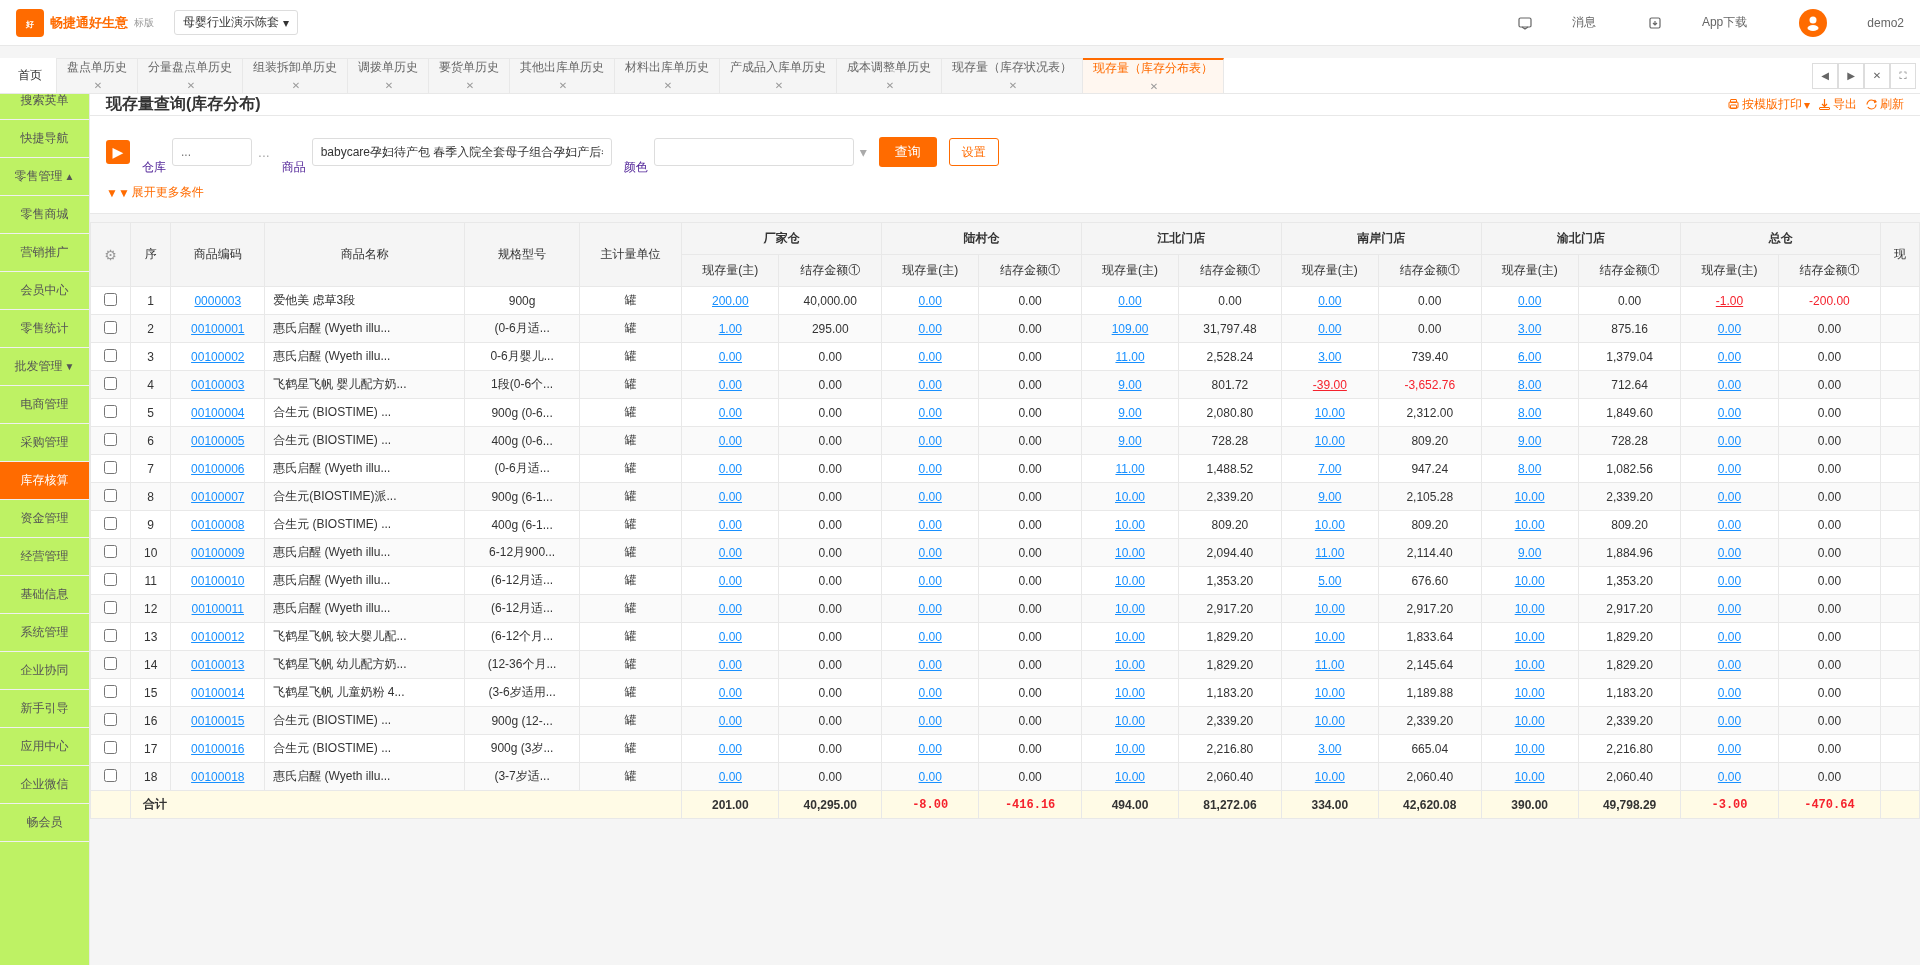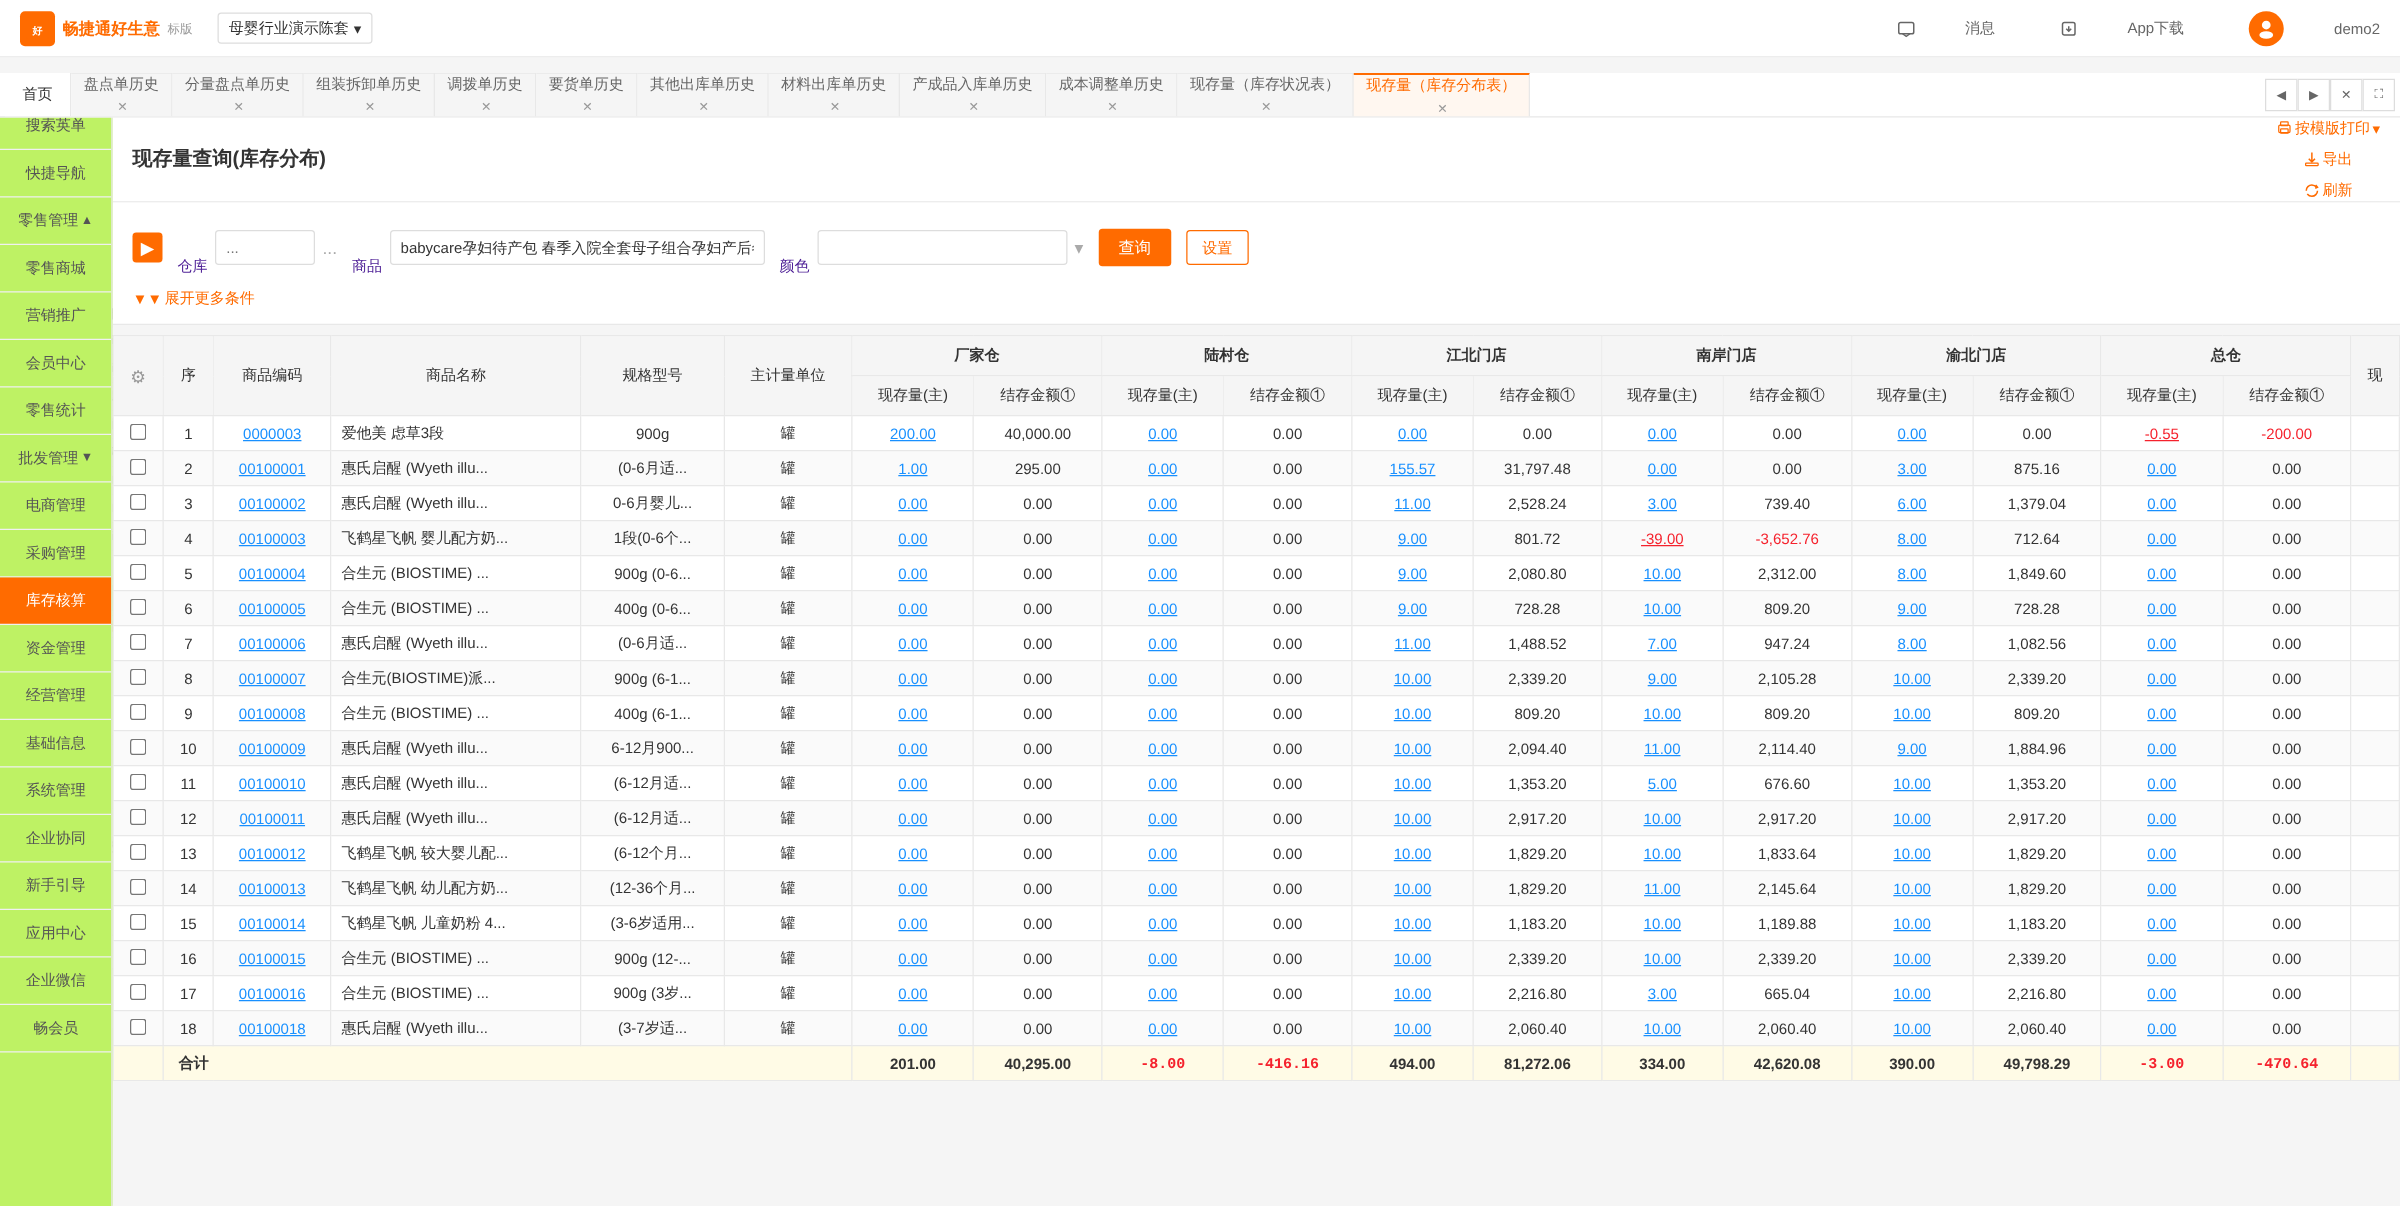--- a/index.html
+++ b/index.html
@@ -66,21 +66,21 @@
     
     .main-content {
       position: fixed; top: 82px; left: 90px; right: 0; bottom: 0;
       overflow: auto; background: #f5f5f5;
     }
     .page-header {
       background: #fff; padding: 12px 16px 0; border-bottom: 1px solid #e8e8e8;
       display: flex; align-items: center; justify-content: space-between;
     }
     .page-title { font-size: 16px; font-weight: bold; color: #333; }
-    .page-actions { display: flex; gap: 8px; align-items: center; flex-direction: column; }
+    .page-actions { display: flex; gap: 8px; align-items: center; }
     .btn-link { background: none; border: none; color: #ff6b00; cursor: pointer; font-size: 12px; display: flex; align-items: center; gap: 2px; }
 
     
     .filter-area {
       background: #fff; padding: 12px 16px; margin-bottom: 8px;
       border-bottom: 1px solid #e8e8e8;
     }
     .filter-row { display: flex; align-items: center; gap: 12px; flex-wrap: wrap; }
     .filter-item { display: flex; align-items: center; gap: 6px; }
     .filter-label { color: #4c1d95; white-space: nowrap; font-size: 12px; margin-top: 31px; }
@@ -373,36 +373,36 @@
     <td class="num-link">200.00</td>
     <td>40,000.00</td>
     <td class="num-link">0.00</td>
     <td>0.00</td>
     <td class="num-link">0.00</td>
     <td>0.00</td>
     <td class="num-link ">0.00</td>
     <td class="">0.00</td>
     <td class="num-link">0.00</td>
     <td>0.00</td>
-    <td class="num-link red">-0.55</td>
+    <td class="num-link red">-1.00</td>
     <td class="red">-200.00</td>
     <td></td>
   </tr>
           <tr>
     <td><input type="checkbox" style=""></td>
     <td>2</td>
     <td class="num-link">00100001</td>
     <td class="text-left">惠氏启醒 (Wyeth illu...</td>
     <td>(0-6月适...</td>
     <td>罐</td>
     <td class="num-link">1.00</td>
     <td>295.00</td>
     <td class="num-link">0.00</td>
     <td>0.00</td>
-    <td class="num-link">155.57</td>
+    <td class="num-link">109.00</td>
     <td>31,797.48</td>
     <td class="num-link ">0.00</td>
     <td class="">0.00</td>
     <td class="num-link">3.00</td>
     <td>875.16</td>
     <td class="num-link ">0.00</td>
     <td class="">0.00</td>
     <td></td>
   </tr>
           <tr>

